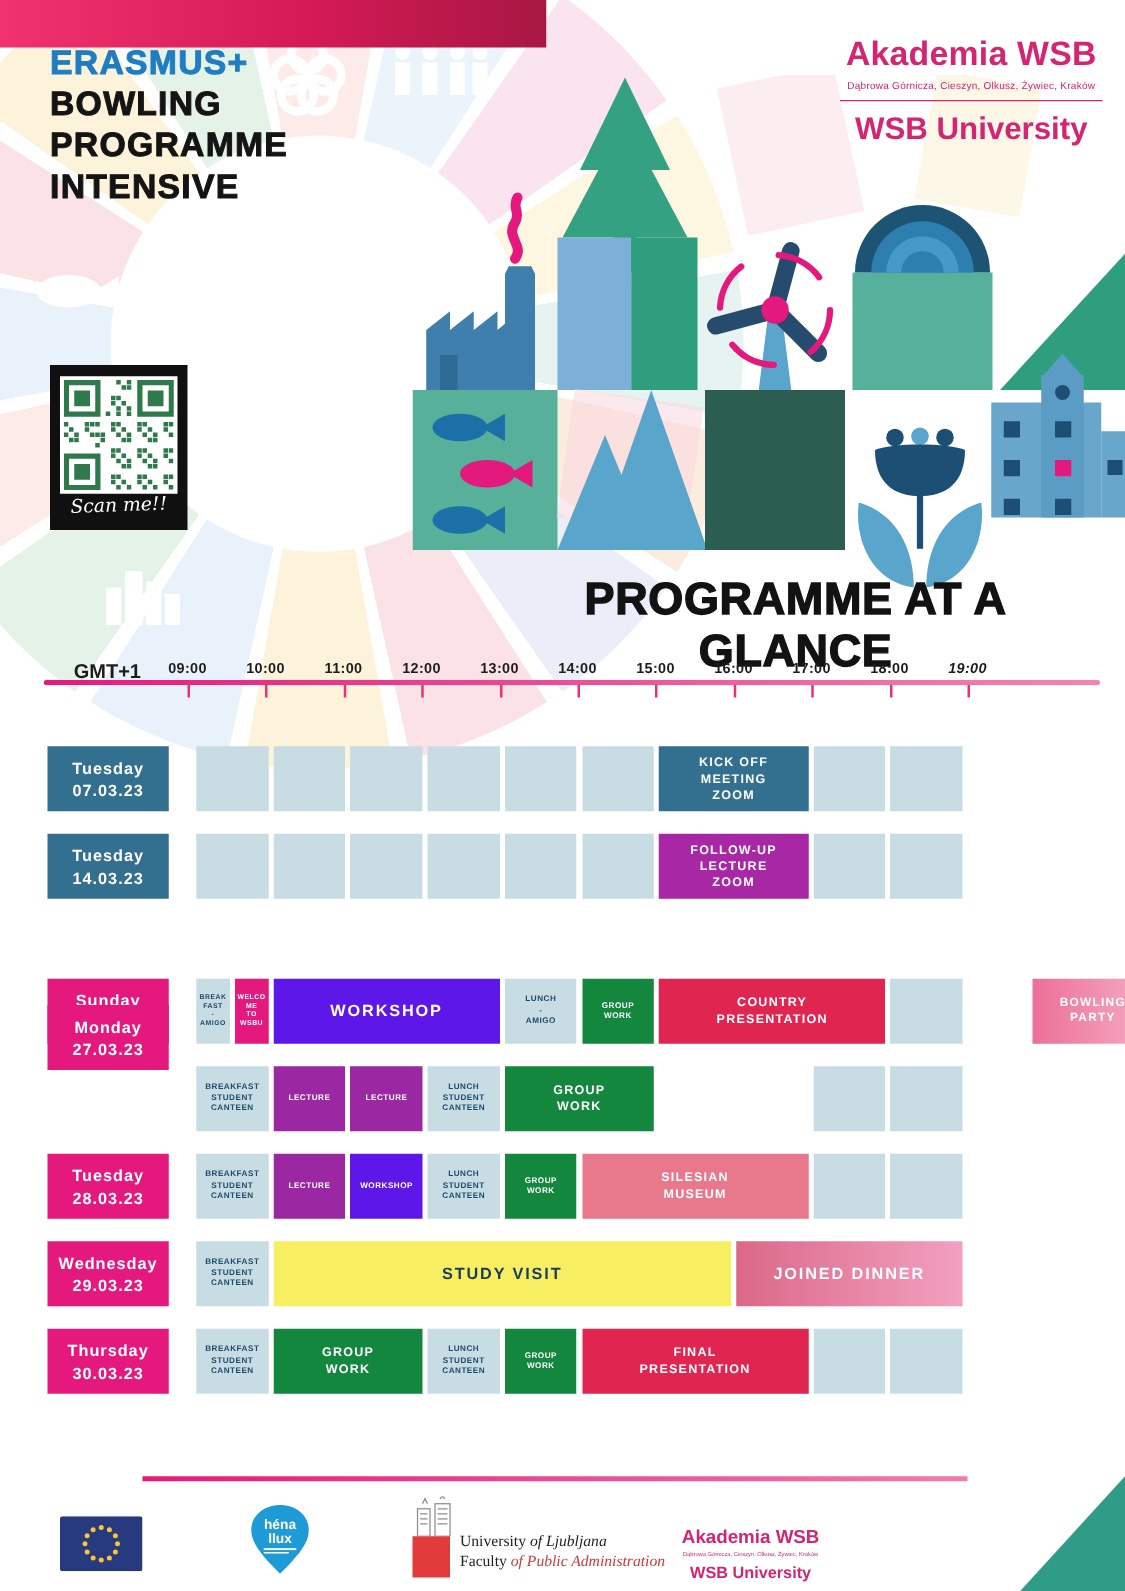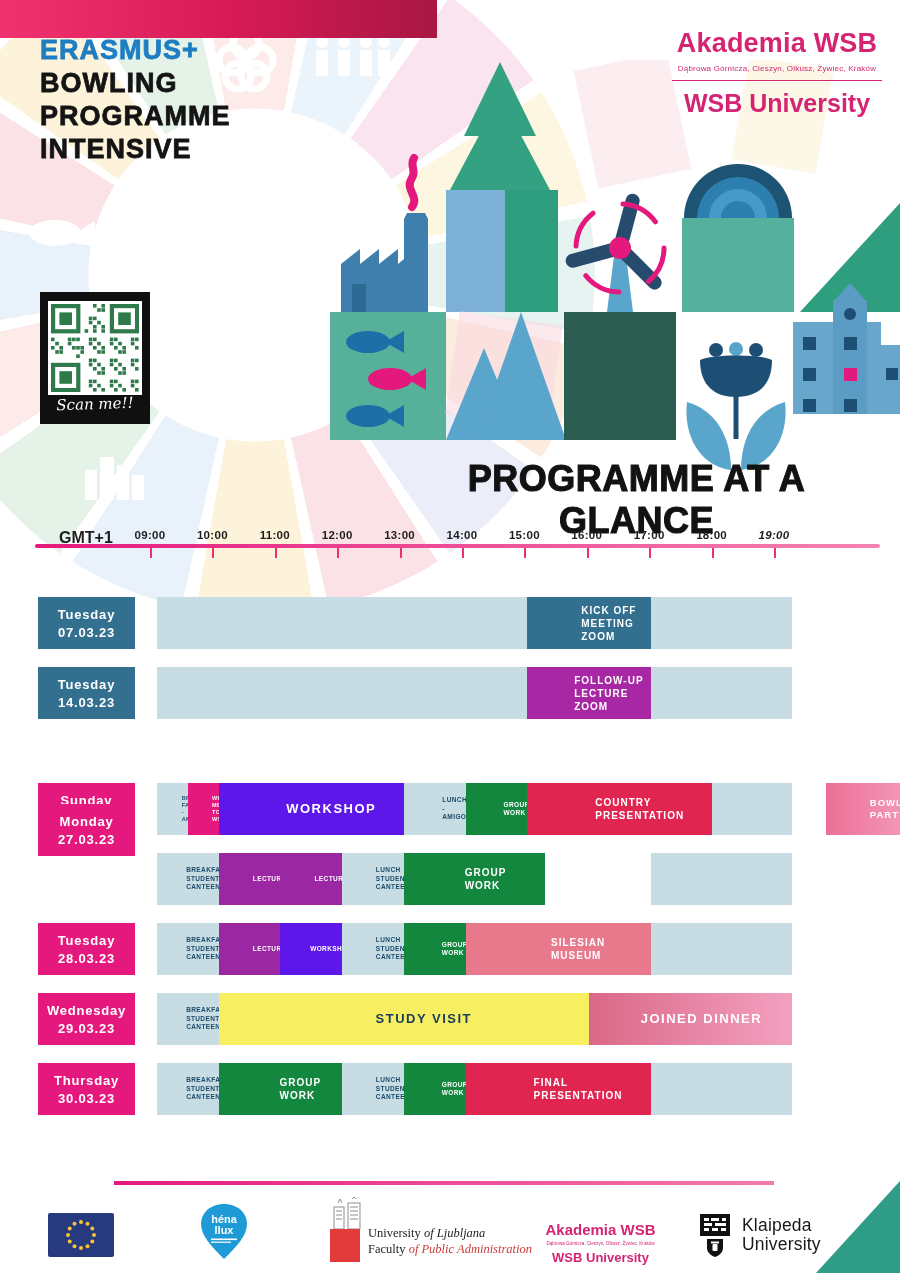--- a/index.html
+++ b/index.html
@@ -48,21 +48,21 @@
         color:#1d1d1d;letter-spacing:.3px;}
   .tl-line{position:absolute;left:35px;top:544px;width:845px;height:4px;border-radius:2px;
            background:linear-gradient(90deg,#e5197d,#f583b1);}
   .tick{position:absolute;top:548px;width:2px;height:10px;background:#ed2f74;}
   
   .grid{position:absolute;inset:0;z-index:4;}
   .day-label{position:absolute;left:38px;width:97px;height:52px;color:#fff;display:flex;
              flex-direction:column;align-items:center;justify-content:center;gap:3px;
              font-weight:bold;font-size:13px;letter-spacing:.8px;}
   .cell{position:absolute;height:52px;display:flex;align-items:center;justify-content:center;
-        white-space:pre-line;font-weight:bold;line-height:1.3;padding-left:22px;}
+        text-align:center;white-space:pre-line;font-weight:bold;line-height:1.3;}
   
   .footer-line{position:absolute;left:114px;top:1181px;width:660px;height:3.5px;z-index:4;
                background:linear-gradient(90deg,#e5197d,#f27bab);}
   .flogo{position:absolute;z-index:4;}
   .lju-red{position:absolute;left:330px;top:1229px;width:30px;height:33px;background:#e23b3c;z-index:4;}
   .lju-text{position:absolute;left:368px;top:1225px;z-index:4;font-family:"Liberation Serif",serif;
             font-size:12.5px;line-height:16px;color:#222;}
   .lju-text i{font-style:italic;}
   .lju-red-i{color:#cb3a39;}
   .akf{position:absolute;left:538px;top:1221px;width:125px;z-index:4;color:#d42472;text-align:center;}
@@ -500,37 +500,15 @@
     <div><span>University </span><i>of Ljubljana</i></div>
     <div><span>Faculty </span><i class="lju-red-i">of Public Administration</i></div>
   </div>
 
   <div class="akf">
     <div class="akf-name">Akademia WSB</div>
     <div class="akf-sub">Dąbrowa Górnicza, Cieszyn, Olkusz, Żywiec, Kraków</div>
     <div class="akf-sec">WSB University</div>
   </div>
 
-  <div class="klaip">
-    <svg width="34" height="46">
-      <rect x="2" y="2" width="30" height="22" fill="#111"></rect>
-      <g fill="#fff">
-        <rect x="6" y="6" width="5" height="3"></rect>
-          <rect x="13" y="6" width="8" height="3"></rect>
-          <rect x="24" y="6" width="4" height="3"></rect>
-        <rect x="6" y="11" width="8" height="3"></rect>
-          <rect x="17" y="11" width="11" height="3"></rect>
-        <rect x="6" y="16" width="5" height="3"></rect>
-          <rect x="14" y="16" width="6" height="3"></rect>
-          <rect x="23" y="16" width="5" height="3"></rect>
-      </g>
-      <path d="M9,27 H25 V36 C25,41 20,44 17,45 C14,44 9,41 9,36 Z" fill="#111"></path>
-      <rect x="13" y="29.5" width="8" height="2" fill="#fff"></rect>
-        <rect x="14.5" y="32" width="5" height="7" rx="1" fill="#fff"></rect>
-    </svg>
-    <div class="klaip-text">
-      <div>Klaipeda</div>
-      <div>University</div>
-    </div>
-  </div>
 
   <div class="corner"></div>
 </div>
 
 </body></html>

